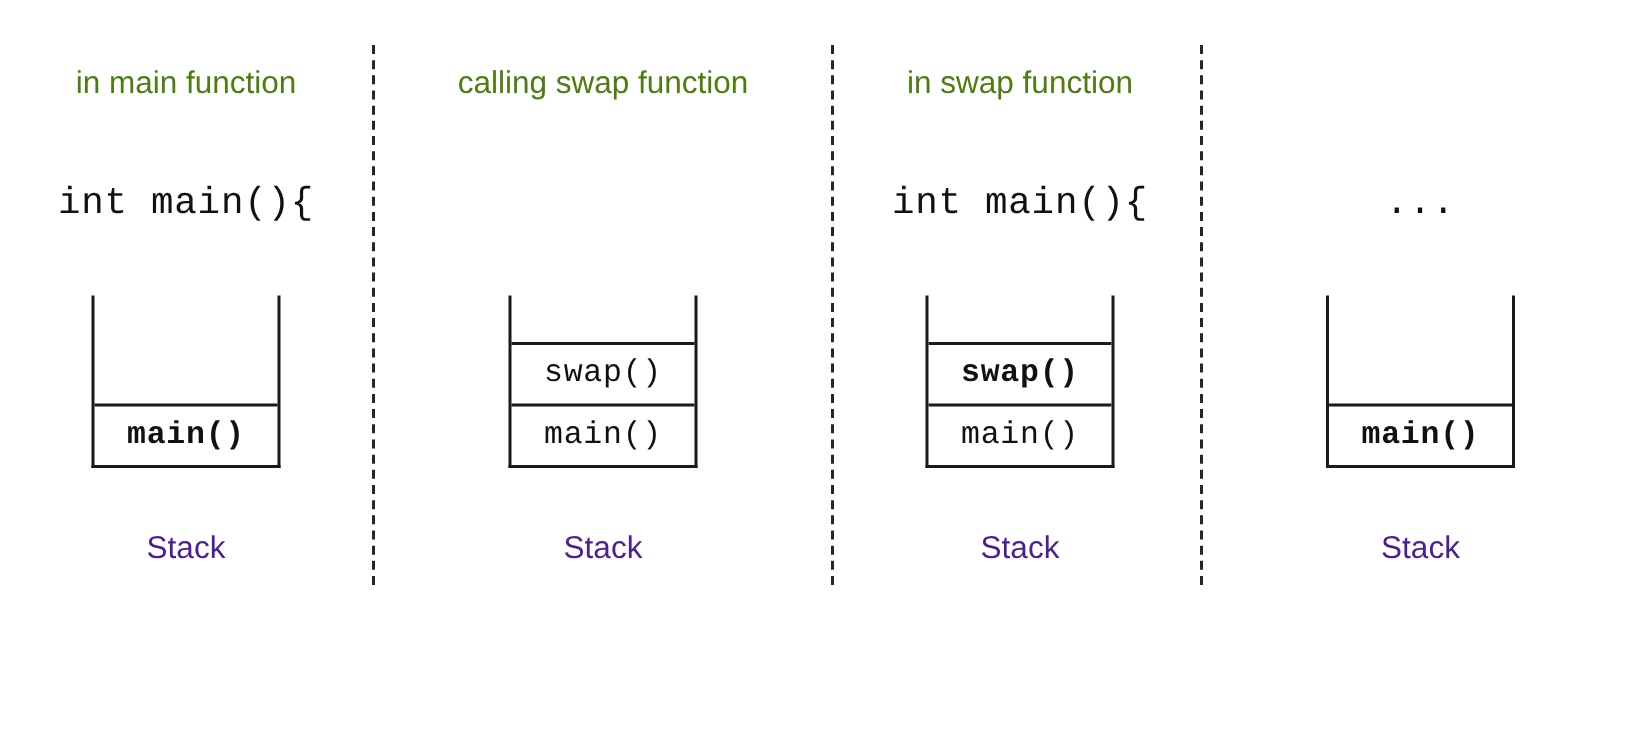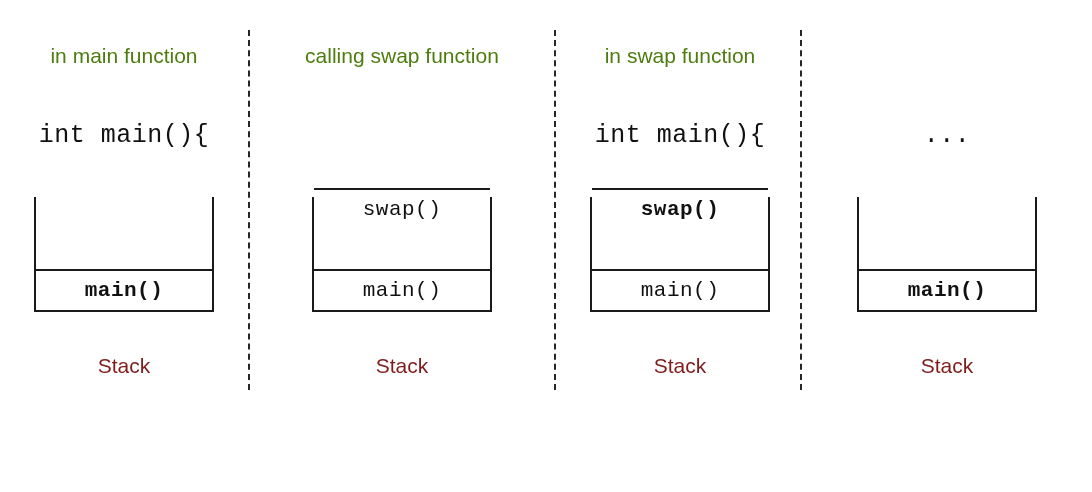--- a/index.html
+++ b/index.html
@@ -70,32 +70,31 @@
     white-space: pre;
     letter-spacing: 0.5px;
   }
 
   
   .stack-box {
     position: absolute;
     top: 197px;
     left: 50%;
     transform: translateX(-50%);
-    width: 180px;
+    width: 126px;
     height: 115px;
     box-sizing: border-box;
     border-left: 2px solid #1a1a1a;
     border-right: 2px solid #1a1a1a;
     border-bottom: 2px solid #1a1a1a;
     border-top: none;
     background: #ffffff;
     display: flex;
     flex-direction: column;
     justify-content: flex-end;
-    gap: 40px;
   }
 
   .stack-frame {
     box-sizing: border-box;
     height: 41px;
     flex: 0 0 41px;
     border-top: 2px solid #1a1a1a;
     display: flex;
     align-items: center;
     justify-content: center;
@@ -113,21 +112,21 @@
   .panel-caption {
     position: absolute;
     top: 352px;
     left: 0;
     width: 100%;
     text-align: center;
     font-family: "Liberation Sans", sans-serif;
     font-size: 21px;
     line-height: 28px;
     font-weight: 400;
-    color: #7f1d1d;
+    color: #4c1d95;
     white-space: nowrap;
   }
 </style>
 </head>
 <body>
 
 <div id="diagram">
 
   <div class="divider" style="left:248px;"></div>
   <div class="divider" style="left:554px;"></div>

